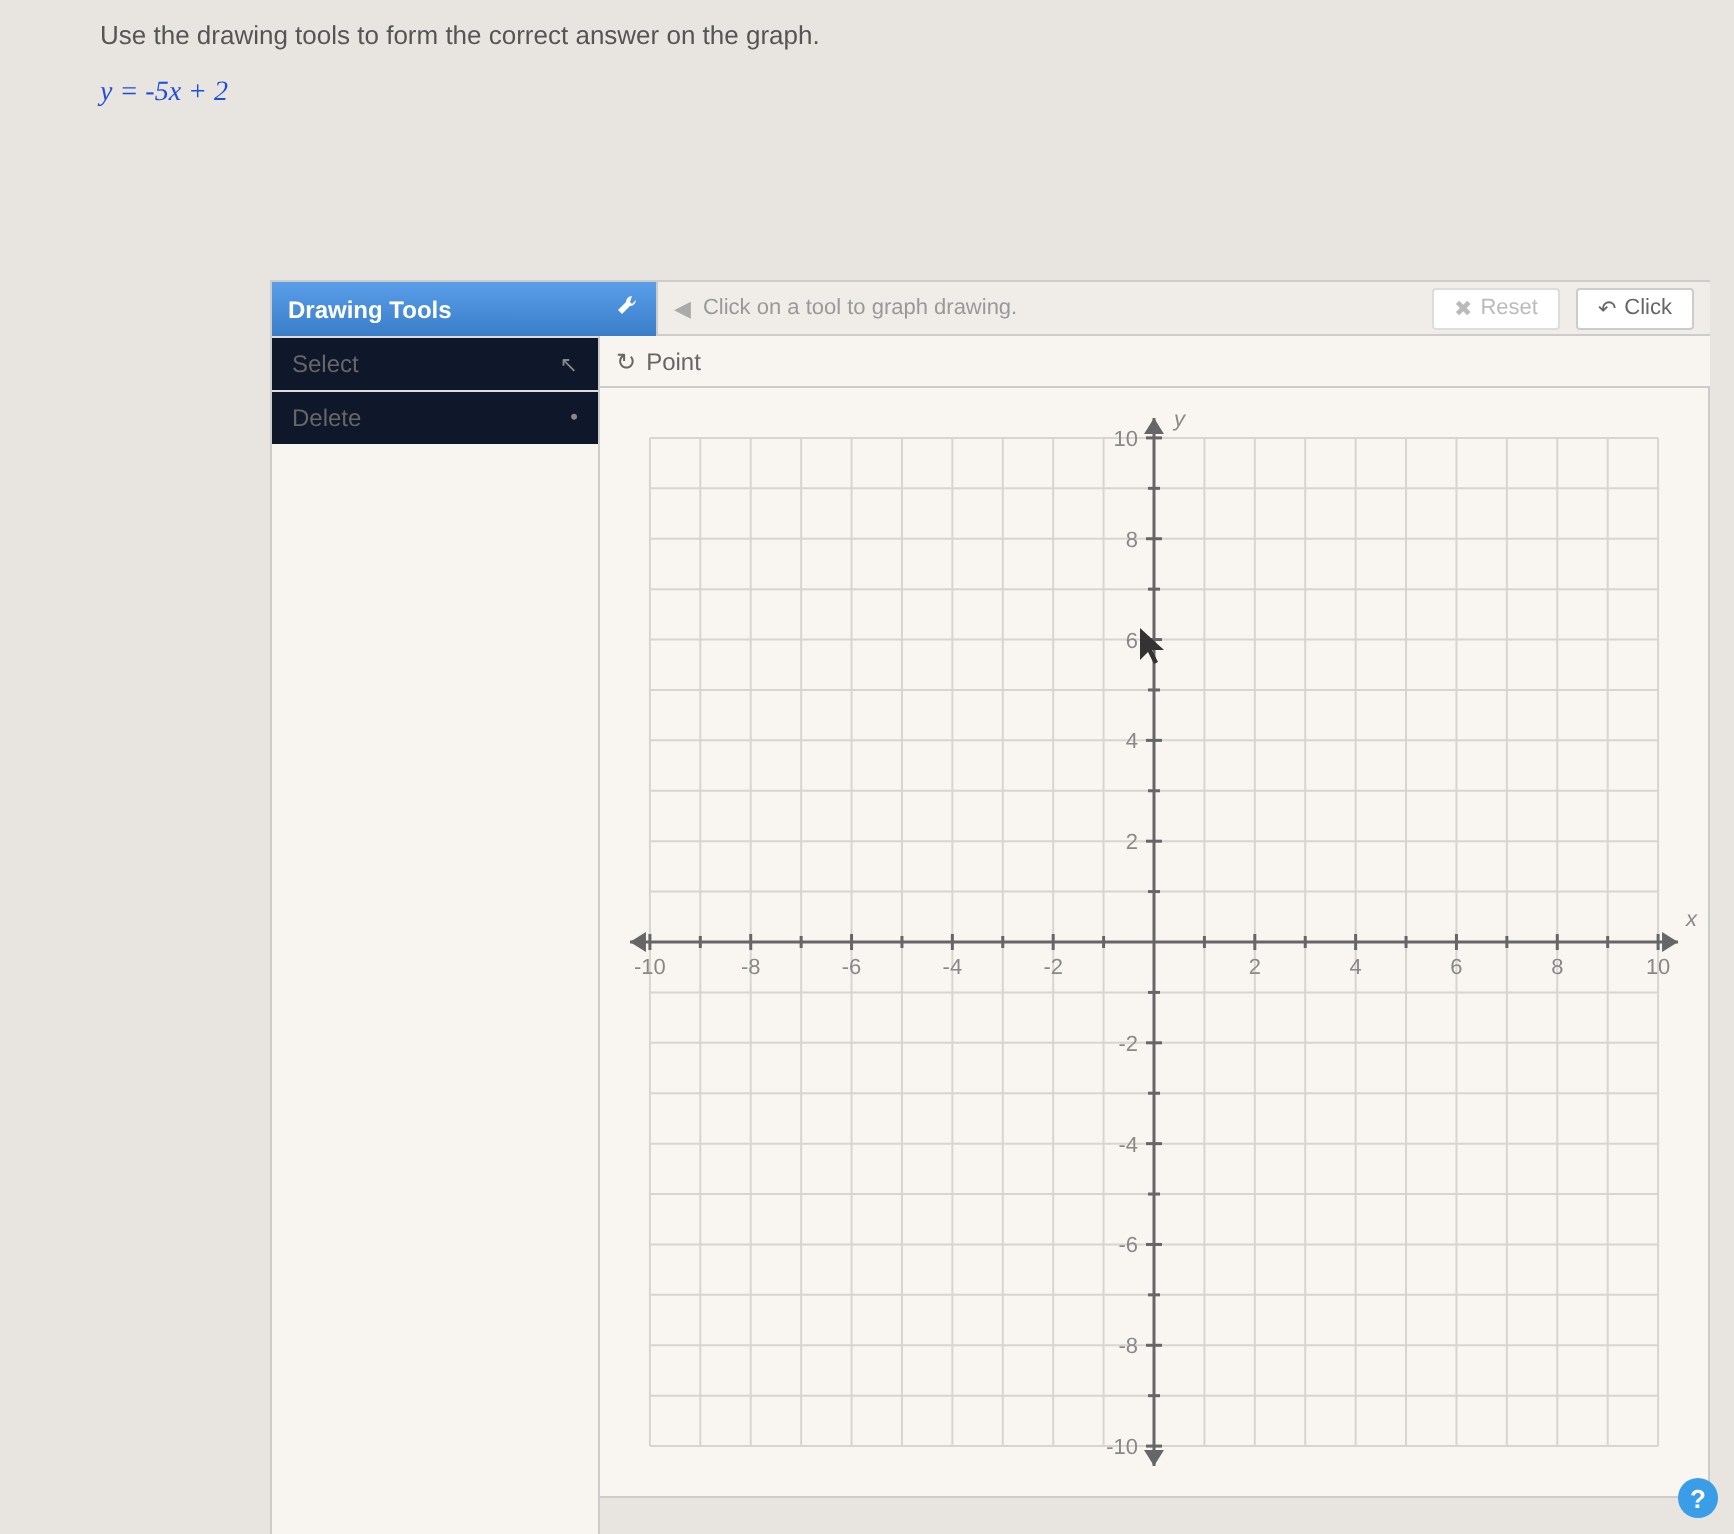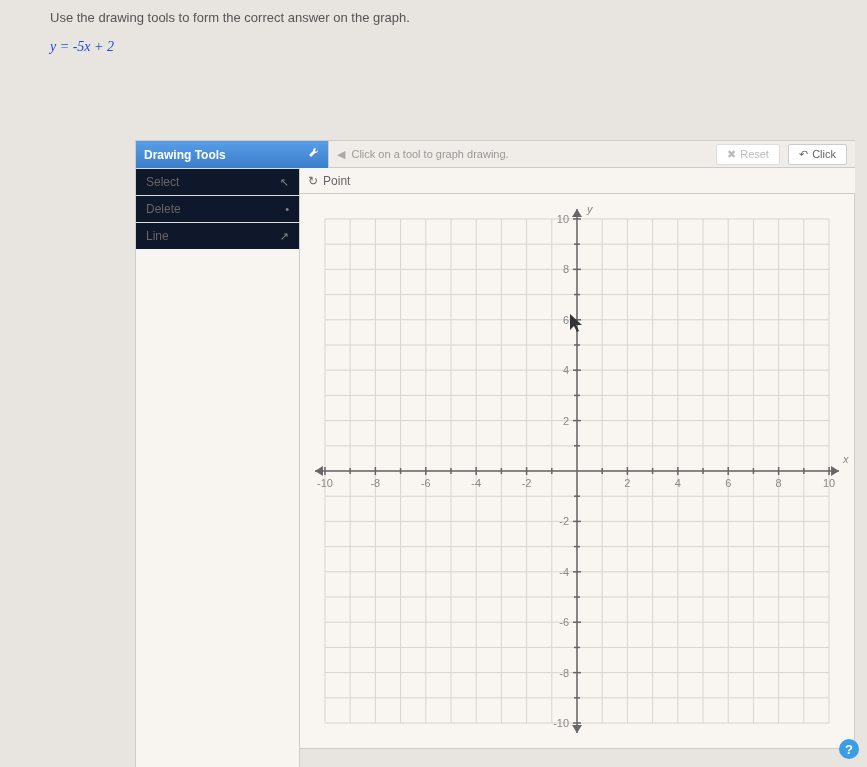--- a/index.html
+++ b/index.html
@@ -206,24 +206,20 @@
 
   <div class="main-row">
     <div class="tools-panel" style="border-top:none;">
       <div class="tool-item">
         <span>Select</span>
         <span class="tool-icon">↖</span>
       </div>
       <div class="tool-item">
         <span>Delete</span>
         <span class="tool-icon">•</span>
-      </div>
-      <div class="tool-item">
-        <span>Line</span>
-        <span class="tool-icon">↗</span>
       </div>
       <div class="tools-body"></div>
     </div>
 
     <div style="display:flex;flex-direction:column;">
       <div class="reset-row">
         <div class="reset-btn">
           <span>↻</span>
           <span>Point</span>
         </div>

